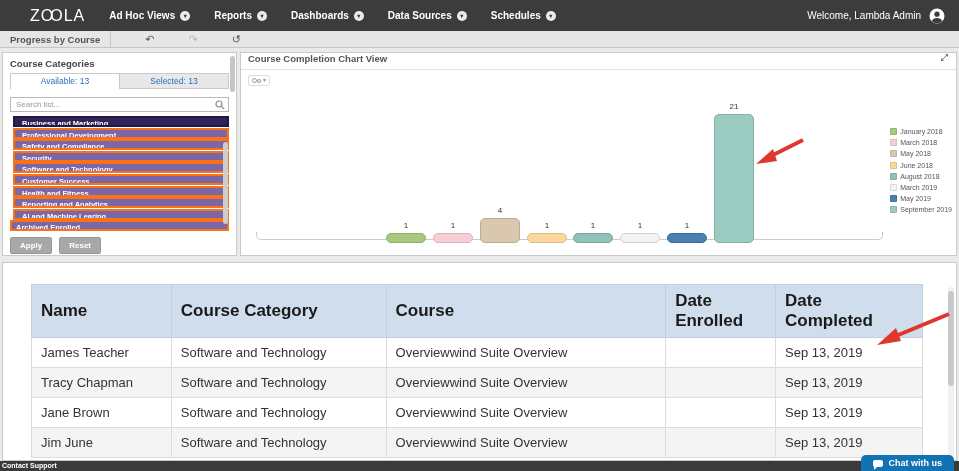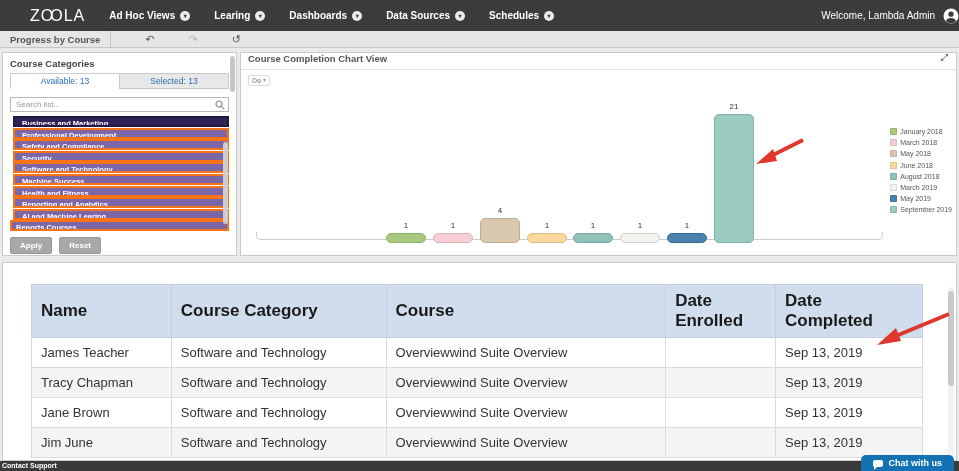--- a/index.html
+++ b/index.html
@@ -11,21 +11,21 @@
   
   #topnav { position:absolute; left:0; top:0; width:100%; height:31px;
     background:#3c3c3c; display:flex; align-items:center; padding-left:30px; }
   #logo { color:#fff; font-size:16px; letter-spacing:1px; margin-right:24px; font-weight:400; display:flex; align-items:center;}
   #logo .oo2{ margin-left:-4px; }
   #navmenu { display:flex; align-items:center; }
   .nav-item { display:flex; align-items:center; gap:5px; margin-right:24px;
     color:#fff; font-size:10px; font-weight:bold; cursor:pointer; }
   .chev-badge { width:10px; height:10px; border-radius:50%; background:#ececec;
     color:#3c3c3c; font-size:6px; line-height:10px; text-align:center; }
-  #nav-right { margin-left:auto; display:flex; align-items:center; gap:8px; }
+  #nav-right { margin-left:auto; display:flex; align-items:center; gap:8px; padding-right:14px; }
   #welcome { color:#fff; font-size:10px; }
   
   #toolbar { position:absolute; left:0; top:31px; width:100%; height:17px;
     background:#e6e6e6; border-bottom:1px solid #c6c6c6; display:flex; align-items:center;gap:18px; }
   #toolbar-tab { height:100%; display:flex; align-items:center; padding:0 10px;
     border-right:1px solid #c6c6c6; font-size:9.5px; font-weight:bold; color:#555; min-width:88px; }
   .tb-icon { font-size:11px; color:#555; margin-left:16px; cursor:pointer; line-height:1; }
   .tb-icon.disabled { color:#b5b5b5; }
   
   .panel { position:absolute; background:#fff; border:1px solid #c9c9c9; }
@@ -112,21 +112,21 @@
         <span class="oo1">O</span>
         <span class="oo2">O</span>
         <span>LA</span>
       </div>
     <div id="navmenu">
         <div class="nav-item">
           <span>Ad Hoc Views</span>
           <span class="chev-badge">▾</span>
         </div>
         <div class="nav-item">
-          <span>Learing</span>
+          <span>Reports</span>
           <span class="chev-badge">▾</span>
         </div>
         <div class="nav-item">
           <span>Dashboards</span>
           <span class="chev-badge">▾</span>
         </div>
         <div class="nav-item">
           <span>Data Sources</span>
           <span class="chev-badge">▾</span>
         </div>
@@ -168,25 +168,25 @@
           <line x1="6.3" y1="6.3" x2="9.2" y2="9.2" stroke="#888" stroke-width="1.2"></line>
         </svg>
       </span>
     </div>
     <ul id="cat-list">
       <li class="cat-item first">Business and Marketing</li>
         <li class="cat-item">Professional Development</li>
         <li class="cat-item">Safety and Compliance</li>
         <li class="cat-item">Security</li>
         <li class="cat-item">Software and Technology</li>
-        <li class="cat-item">Machine Success</li>
+        <li class="cat-item">Customer Success</li>
         <li class="cat-item">Health and Fitness</li>
         <li class="cat-item">Reporting and Analytics</li>
         <li class="cat-item">AI and Machine Learing</li>
-        <li class="cat-item last">Reports Courses</li>
+        <li class="cat-item last">Archived Enrolled</li>
         <div id="list-scrollbar"></div>
     </ul>
     <div id="lp-buttons">
       <button class="grey-btn">Apply</button>
       <button class="grey-btn">Reset</button>
     </div>
     <div id="lp-scrollbar"></div>
   </div>
 
   <div id="chart-panel" class="panel">

